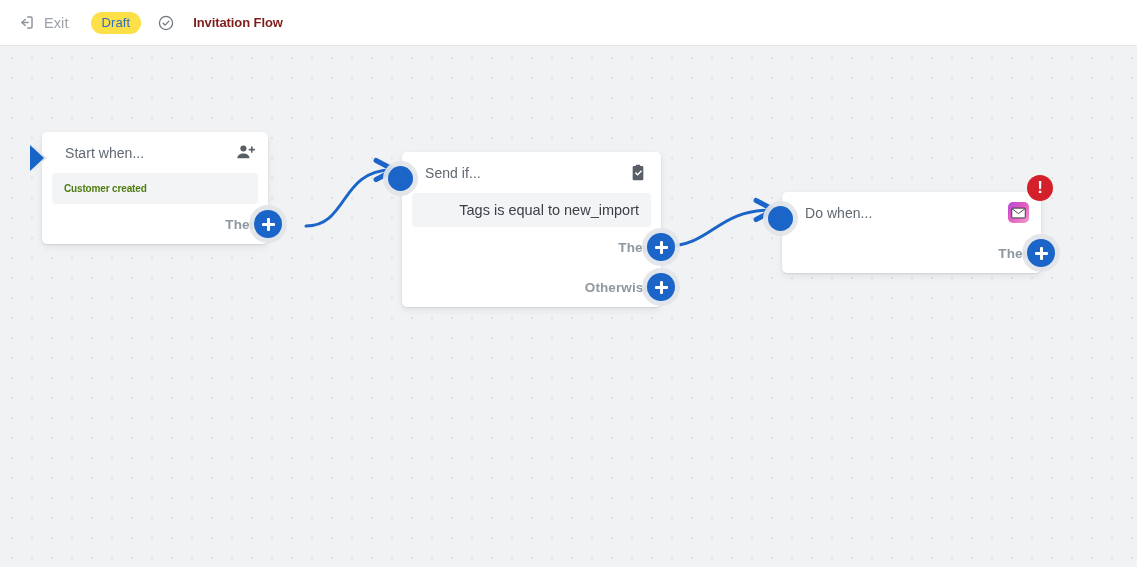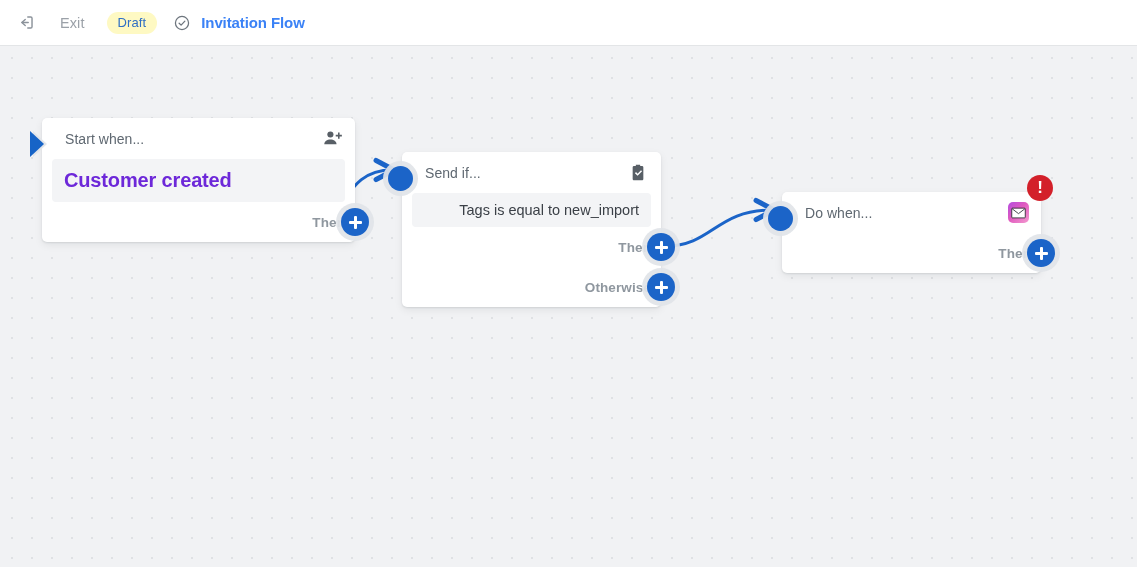--- a/index.html
+++ b/index.html
@@ -29,37 +29,36 @@
     display: flex;
     align-items: center;
     gap: 9px;
     cursor: pointer;
   }
   .exit-icon { width: 17px; height: 17px; display: block; }
   .exit-label {
     font-size: 14.5px;
     color: #9ba1a8;
     letter-spacing: .1px;
-    margin-left: 16px;
   }
   .draft-badge {
     margin-left: 22px;
-    background: #fef9c3;
+    background: #fde047;
     color: #2f6fc4;
     font-size: 13px;
     padding: 3px 11px 4px;
     border-radius: 11px;
     letter-spacing: .1px;
   }
   .check-circle { margin-left: 16px; width: 18px; height: 18px; display:block; }
   .flow-title {
-    margin-left: 10px;
-    font-size: 15px;
+    margin-left: 18px;
+    font-size: 13px;
     font-weight: bold;
-    color: #3b82f6;
+    color: #7f1d1d;
     letter-spacing: -.1px;
   }
 
   
   .canvas {
     position: absolute;
     left: 0; top: 46px;
     width: 1137px;
     height: 521px;
     background-color: #f1f2f4;
@@ -100,22 +99,22 @@
   .card-head-icon {
     margin-left: auto;
     width: 22px; height: 22px;
     display: flex; align-items: center; justify-content: center;
   }
   .pill {
     margin: 0 10px;
     background: #f3f4f6;
     border-radius: 4px;
     padding: 10px 12px;
-    font-size: 20px;
-    color: #6d28d9;
+    font-size: 10px;
+    color: #4d7c0f;
     font-weight: bold;
     letter-spacing: -.15px;
   }
   .pill.light {
     font-weight: normal;
     font-size: 14.5px;
     color: #3b4047;
     letter-spacing: 0;
     padding: 9px 12px;
     text-align: right;
@@ -238,21 +237,21 @@
       <marker id="arrowhead" markerWidth="9" markerHeight="9" refX="6.3" refY="4.2" orient="auto" markerUnits="strokeWidth">
         <path d="M1,1 L7,4.2 L1,7.4" fill="none" stroke="#1b64c8" stroke-width="1.7" stroke-linecap="round" stroke-linejoin="round"></path>
       </marker>
     </defs>
 
     <path d="M306,180 C348,180 340,124 392,124" fill="none" stroke="#1b64c8" stroke-width="3" stroke-linecap="round" marker-end="url(#arrowhead)"></path>
 
     <path d="M666,200 C712,200 716,164 772,164" fill="none" stroke="#1b64c8" stroke-width="3" stroke-linecap="round" marker-end="url(#arrowhead)"></path>
   </svg>
 
-  <div class="card" style="left:42px; top:72px; width:313px;">
+  <div class="card" style="left:42px; top:86px; width:226px;">
 
     <div class="start-marker"></div>
 
     <div class="card-head">
       <span class="card-head-label">Start when...</span>
       <span class="card-head-icon">
         <svg viewBox="0 0 24 24" width="21" height="21" fill="#585f66">
           <circle cx="9.6" cy="7.4" r="3.5"></circle>
           <path d="M2.6 18.6c0-3.6 3.2-5.6 7-5.6s7 2 7 5.6z"></path>
           <path d="M18.3 5.2h1.8v2.6h2.6v1.8h-2.6v2.6h-1.8V9.6h-2.6V7.8h2.6z"></path>

